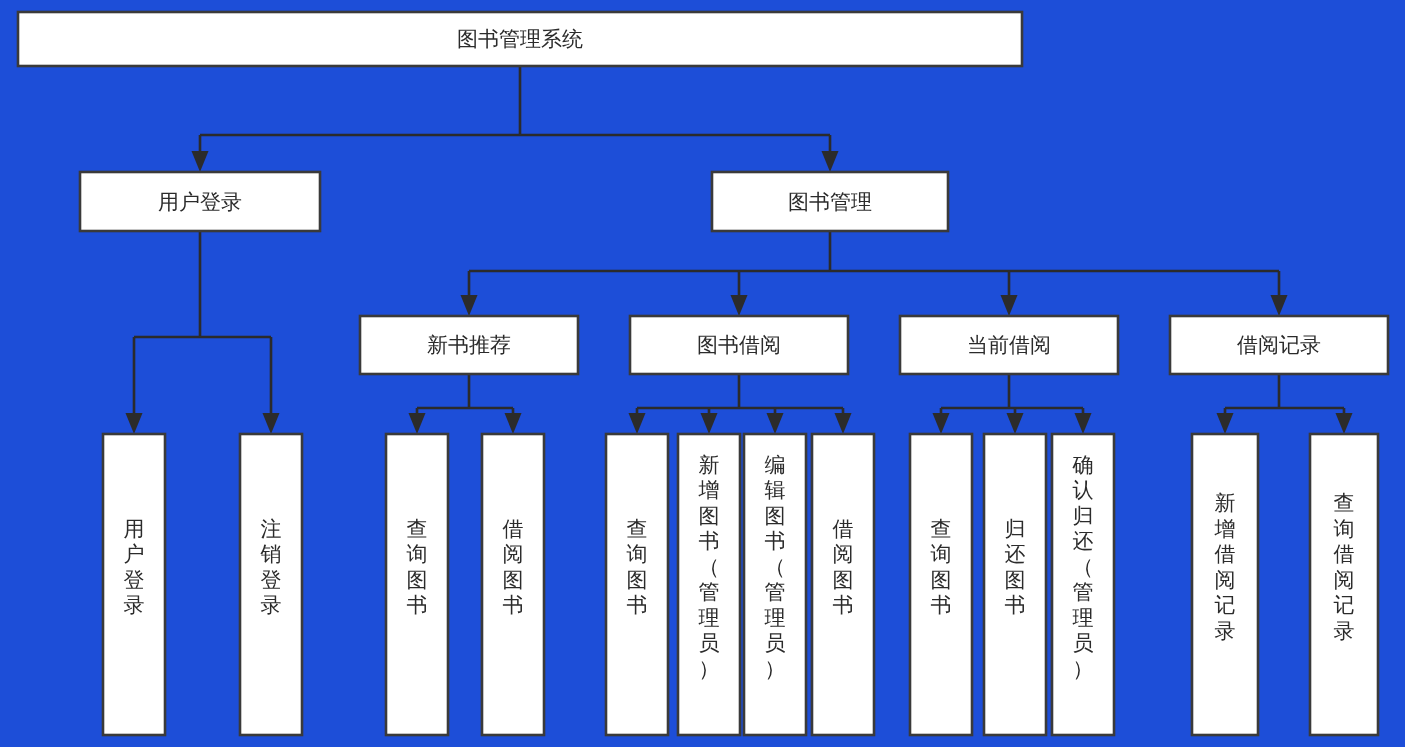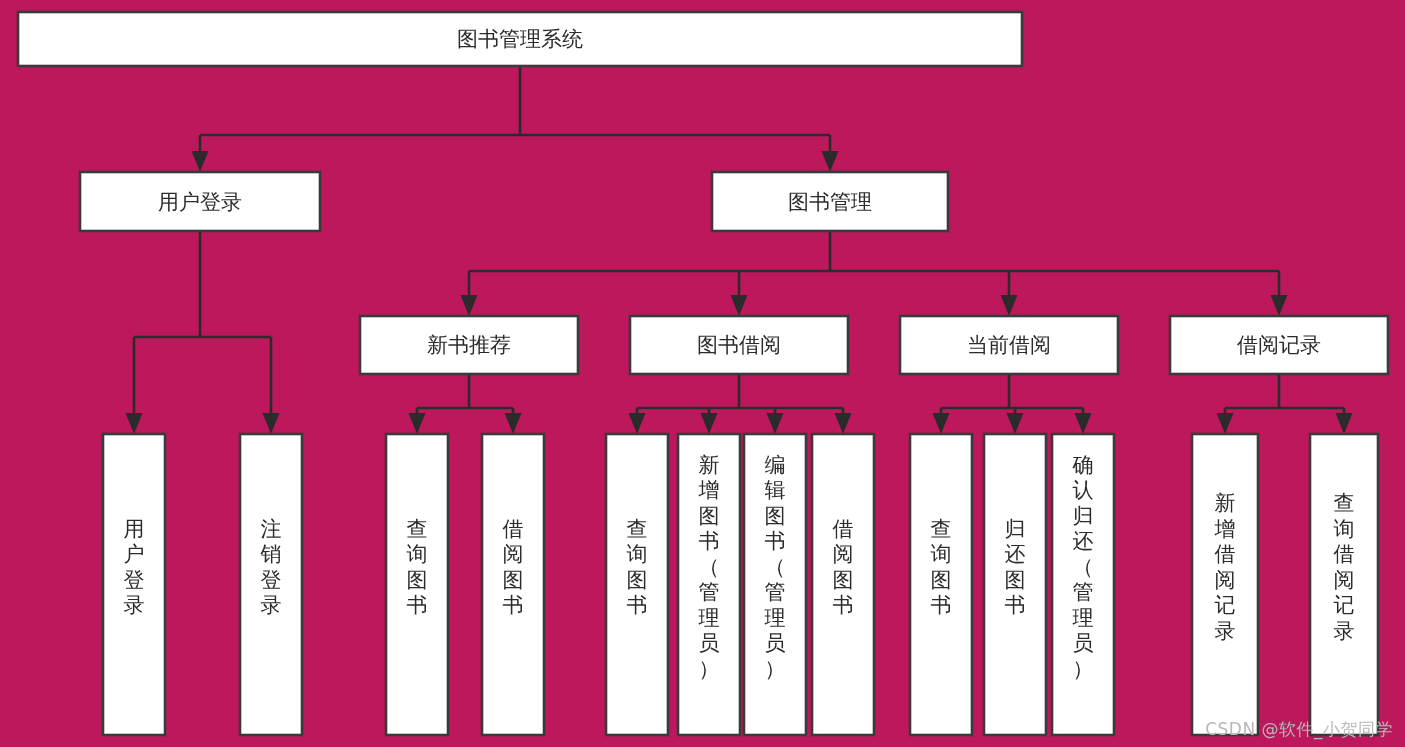--- a/index.html
+++ b/index.html
@@ -11,21 +11,21 @@
   body {
     width: 1405px;
     height: 747px;
     font-family: "DejaVu Sans", "Liberation Sans", sans-serif;
     overflow: hidden;
   }
   #diagram-root {
     position: relative;
     width: 1405px;
     height: 747px;
-    background: #be185d;
+    background: #1d4ed8;
   }
   svg.diagram-canvas {
     position: absolute;
     top: 0;
     left: 0;
     width: 1405px;
     height: 747px;
     display: block;
   }
   .node-box {
@@ -204,15 +204,14 @@
           <rect x="1192" y="434" width="66" height="301" class="node-box"></rect>
           <text x="1225" y="510" class="node-label-vertical"><tspan x="1225" dy="0">新</tspan><tspan x="1225" dy="25.5">增</tspan><tspan x="1225" dy="25.5">借</tspan><tspan x="1225" dy="25.5">阅</tspan><tspan x="1225" dy="25.5">记</tspan><tspan x="1225" dy="25.5">录</tspan></text>
         </g>
         <g>
           <rect x="1310" y="434" width="68" height="301" class="node-box"></rect>
           <text x="1344" y="510" class="node-label-vertical"><tspan x="1344" dy="0">查</tspan><tspan x="1344" dy="25.5">询</tspan><tspan x="1344" dy="25.5">借</tspan><tspan x="1344" dy="25.5">阅</tspan><tspan x="1344" dy="25.5">记</tspan><tspan x="1344" dy="25.5">录</tspan></text>
         </g>
       </g>
   </svg>
 
-  <div class="watermark">CSDN @软件_小贺同学</div>
 
 </div>
 
 </body></html>

